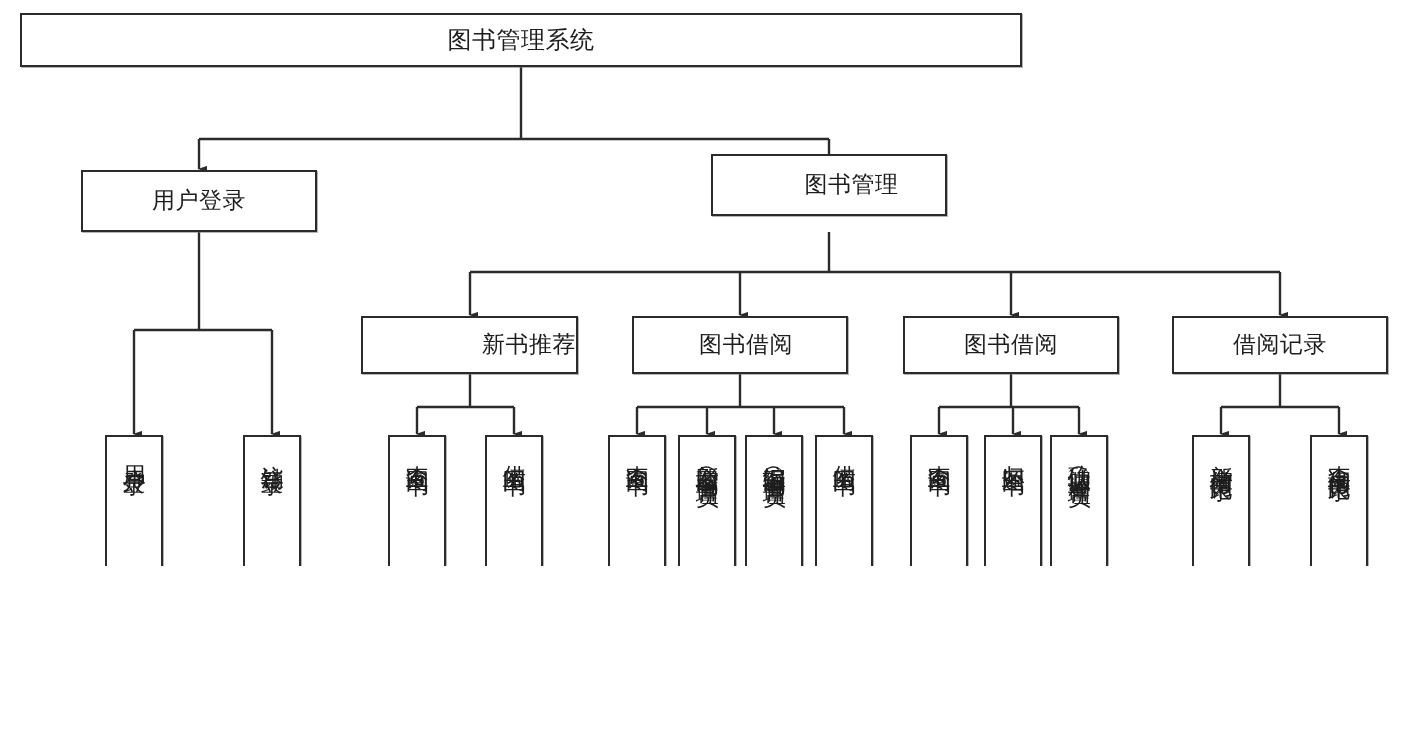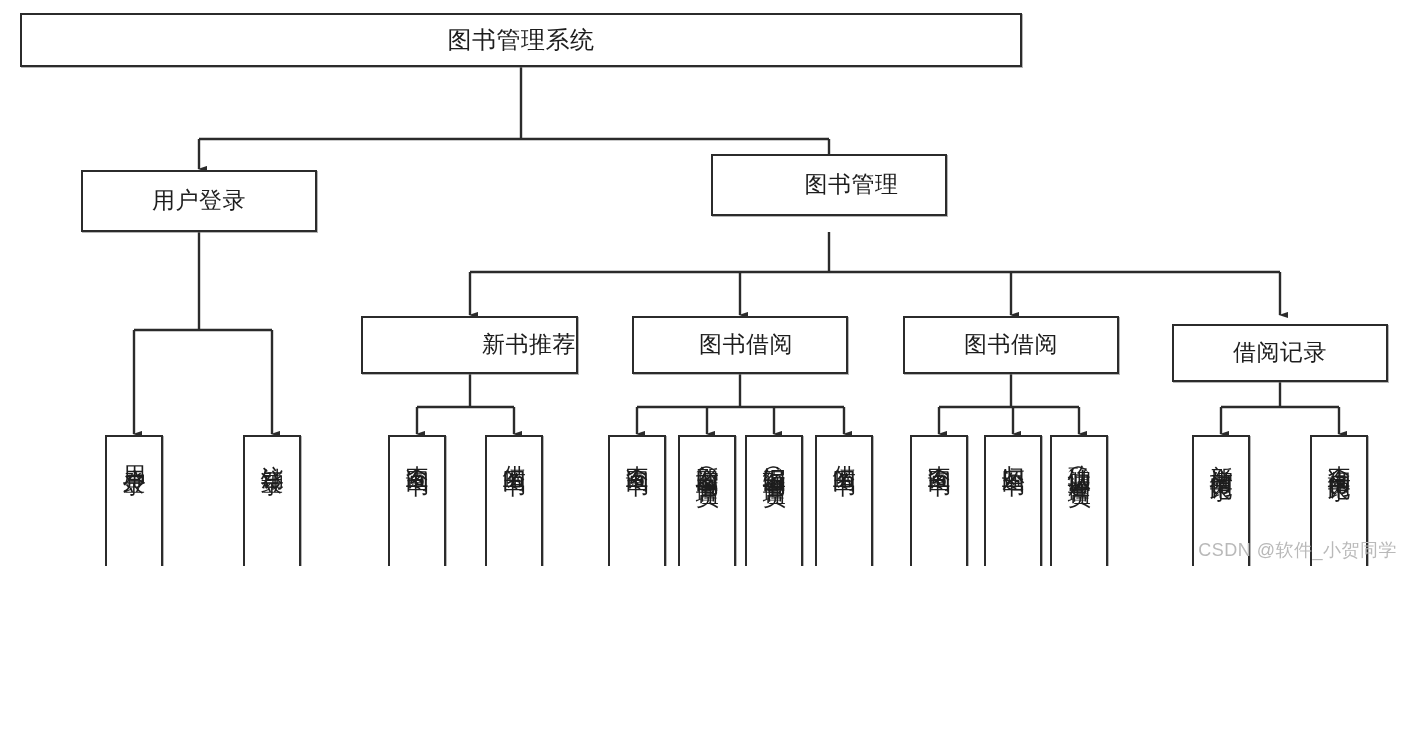--- a/index.html
+++ b/index.html
@@ -129,21 +129,21 @@
       </div>
       <div class="node horiz" style="left: 361px; top: 316px; width: 217px; height: 58px; justify-content: flex-end;">
         <span class="label">新书推荐</span>
       </div>
       <div class="node horiz" style="left: 632px; top: 316px; width: 216px; height: 58px; padding-left: 12px;">
         <span class="label">图书借阅</span>
       </div>
       <div class="node horiz" style="left: 903px; top: 316px; width: 216px; height: 58px;">
         <span class="label">图书借阅</span>
       </div>
-      <div class="node horiz" style="left: 1172px; top: 324px; width: 216px; height: 58px;">
+      <div class="node horiz" style="left: 1172px; top: 316px; width: 216px; height: 58px;">
         <span class="label">借阅记录</span>
       </div>
       <div class="node vert" style="left: 105px; top: 435px; width: 58px; height: 297px;">
         <span class="label">用户登录</span>
       </div>
       <div class="node vert" style="left: 243px; top: 435px; width: 58px; height: 297px;">
         <span class="label">注销登录</span>
       </div>
       <div class="node vert" style="left: 388px; top: 435px; width: 58px; height: 297px;">
         <span class="label">查询图书</span>
@@ -173,14 +173,13 @@
         <span class="label">确认归还（管理员）</span>
       </div>
       <div class="node vert" style="left: 1192px; top: 435px; width: 58px; height: 297px;">
         <span class="label">新增借阅记录</span>
       </div>
       <div class="node vert" style="left: 1310px; top: 435px; width: 58px; height: 297px;">
         <span class="label">查询借阅记录</span>
       </div>
     </div>
 
-  <div id="watermark">CSDN @软件_小贺同学</div>
 </div>
 
 </body></html>

